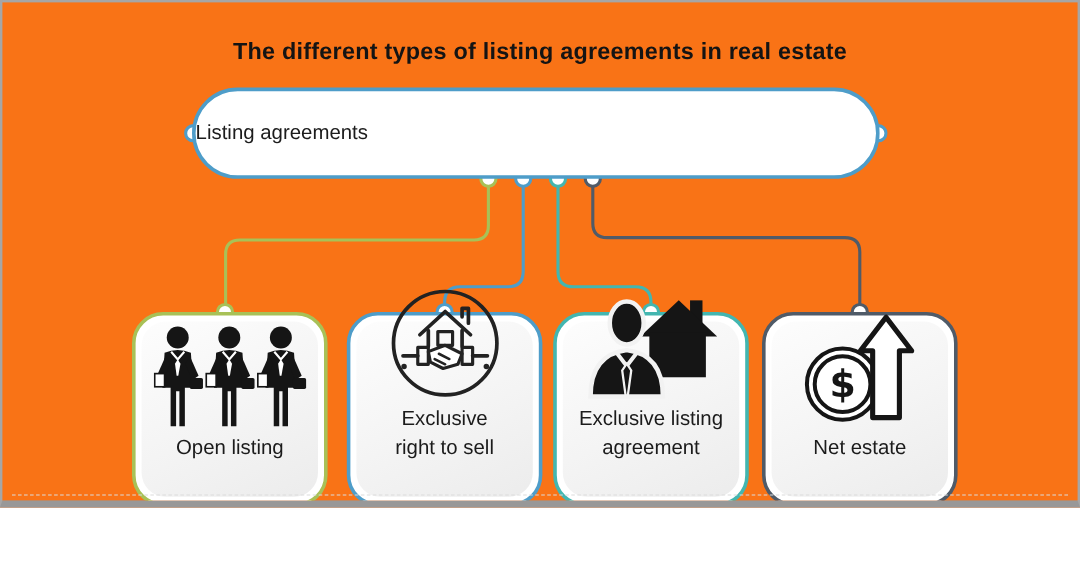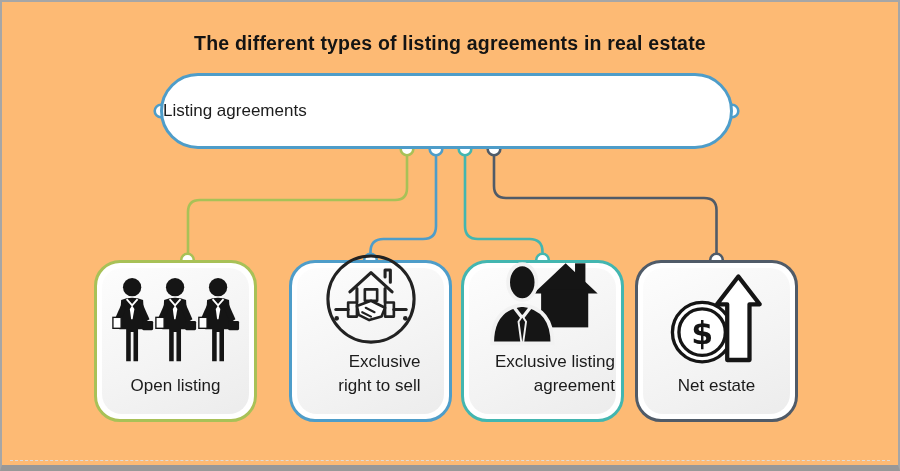--- a/index.html
+++ b/index.html
@@ -1,18 +1,18 @@
 <!DOCTYPE html>
 <html><head>
 <meta charset="utf-8">
 <style>
   * { margin:0; padding:0; box-sizing:border-box; }
   body { background:#ffffff; font-family:"Liberation Sans", sans-serif; }
   .canvas {
-    position:relative; width:900px; height:471px; background:#fdba74;
+    position:relative; width:900px; height:423px; background:#f97316;
     border:2px solid #a6a6a6; border-bottom:6px solid #989898; overflow:hidden;
   }
   .bottom-dashed {
     position:absolute; left:8px; right:8px; bottom:4px; height:0;
     border-top:1px dashed #dcdcdc;
   }
   .title {
     position:absolute; top:30px; left:0; right:0; text-align:center;
     font-size:19.5px; font-weight:bold; color:#141414; letter-spacing:.2px;
   }
@@ -20,33 +20,33 @@
     position:absolute; left:158px; top:71px; width:573px; height:76px;
     border:3px solid #4e9dc9; border-radius:38px; background:#ffffff;
     display:flex; align-items:center; 
   }
   .root-box span { font-size:17px; color:#1c1c1c; }
   .connectors { position:absolute; left:0; top:0; width:900px; height:471px; pointer-events:none; }
   .leaf-box {
     position:absolute; top:258px; width:163px; height:162px;
     border-radius:26px; background:#ffffff; border:3px solid #888;
   }
-  .leaf-box.b0 { left:92px; border-color:#a8c157; }
+  .leaf-box.b0 { left:108px; border-color:#a8c157; }
   .leaf-box.b1 { left:287px; border-color:#4e9dc9; }
   .leaf-box.b2 { left:459px; border-color:#43b6b0; }
   .leaf-box.b3 { left:633px; border-color:#505b68; }
   .box-inner {
     position:absolute; inset:5px; border-radius:20px;
     background:linear-gradient(155deg, #fdfdfd 0%, #f4f4f4 55%, #ececec 100%);
     display:flex; flex-direction:column; align-items:center; justify-content:flex-end;
     padding-bottom:10px;
   }
   .icon-wrap { flex:1; display:flex; align-items:center; justify-content:center; width:100%; }
   .leaf-label {
-    font-size:17px; color:#1b1b1b; text-align:right; line-height:1.4; margin-bottom:6px;
+    font-size:17px; color:#1b1b1b; text-align:center; line-height:1.4; margin-bottom:19px;
   }
   .b1 .leaf-label { max-width:100px; }
   .b2 .leaf-label { max-width:145px; }
 </style>
 </head>
 <body>
 
 <div class="canvas">
 
   <div class="title">The different types of listing agreements in real estate</div>

